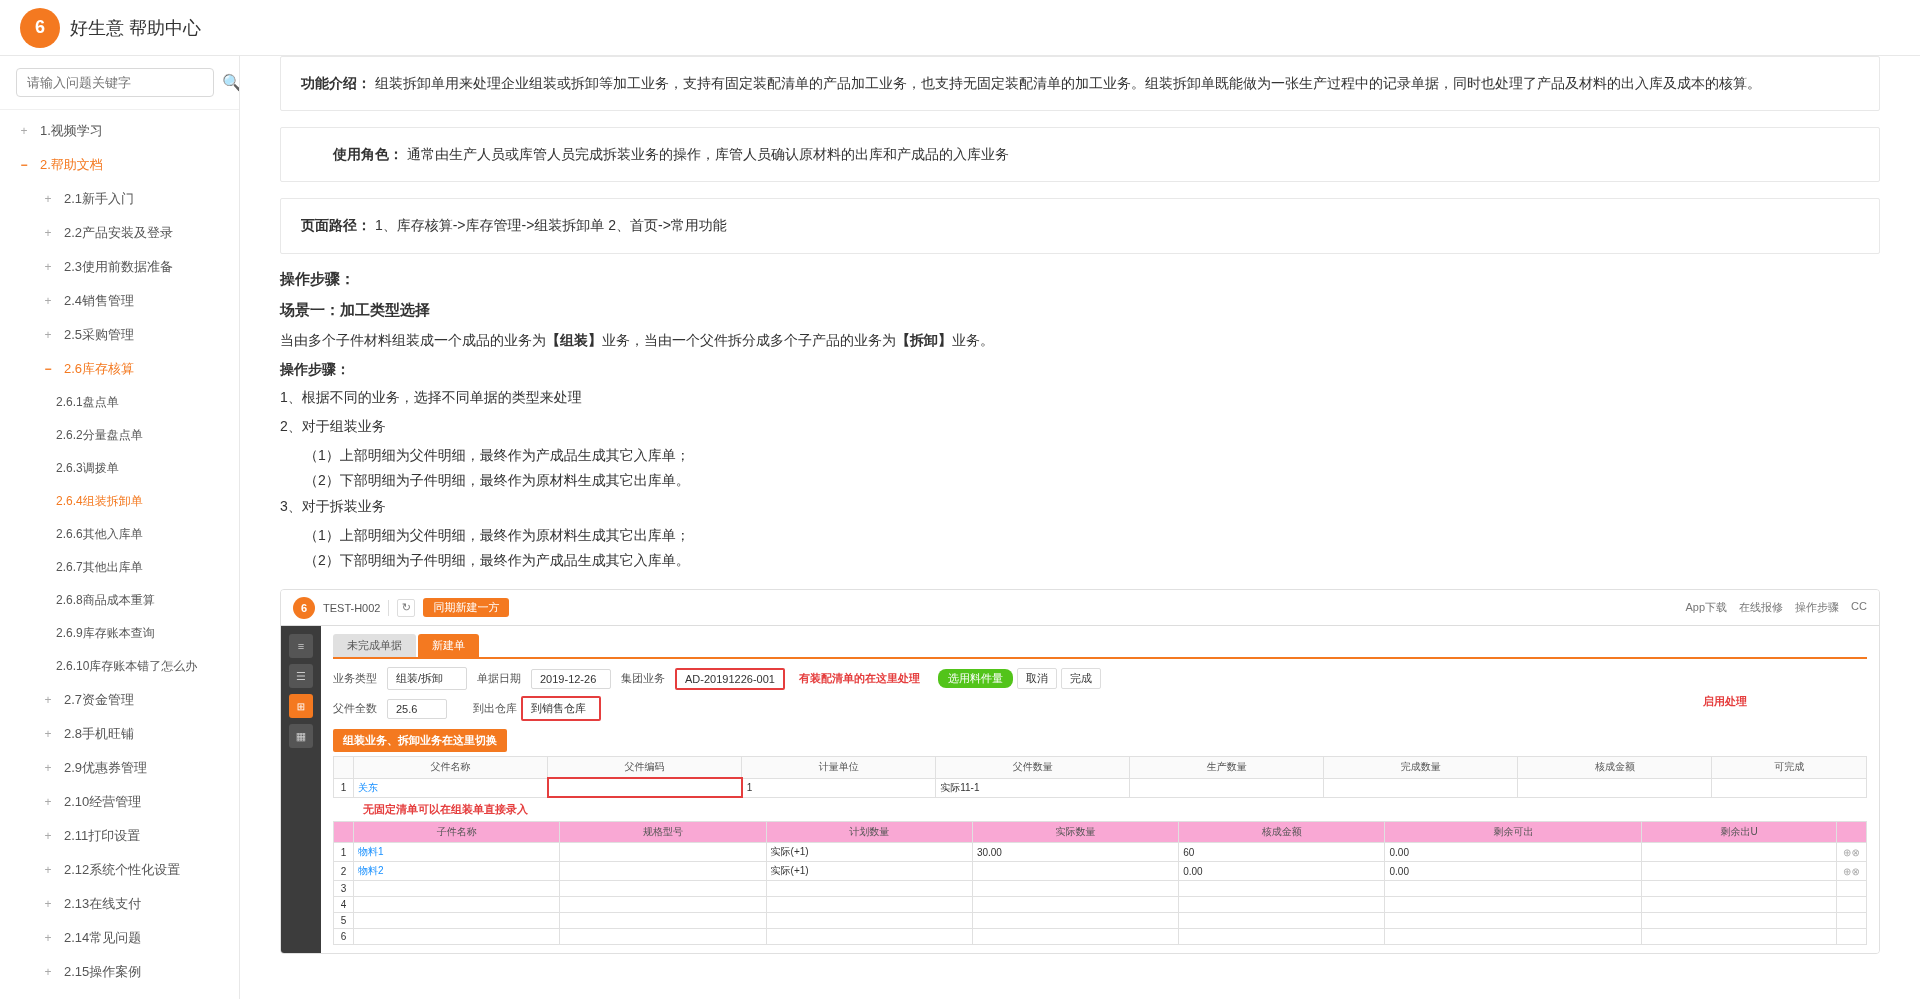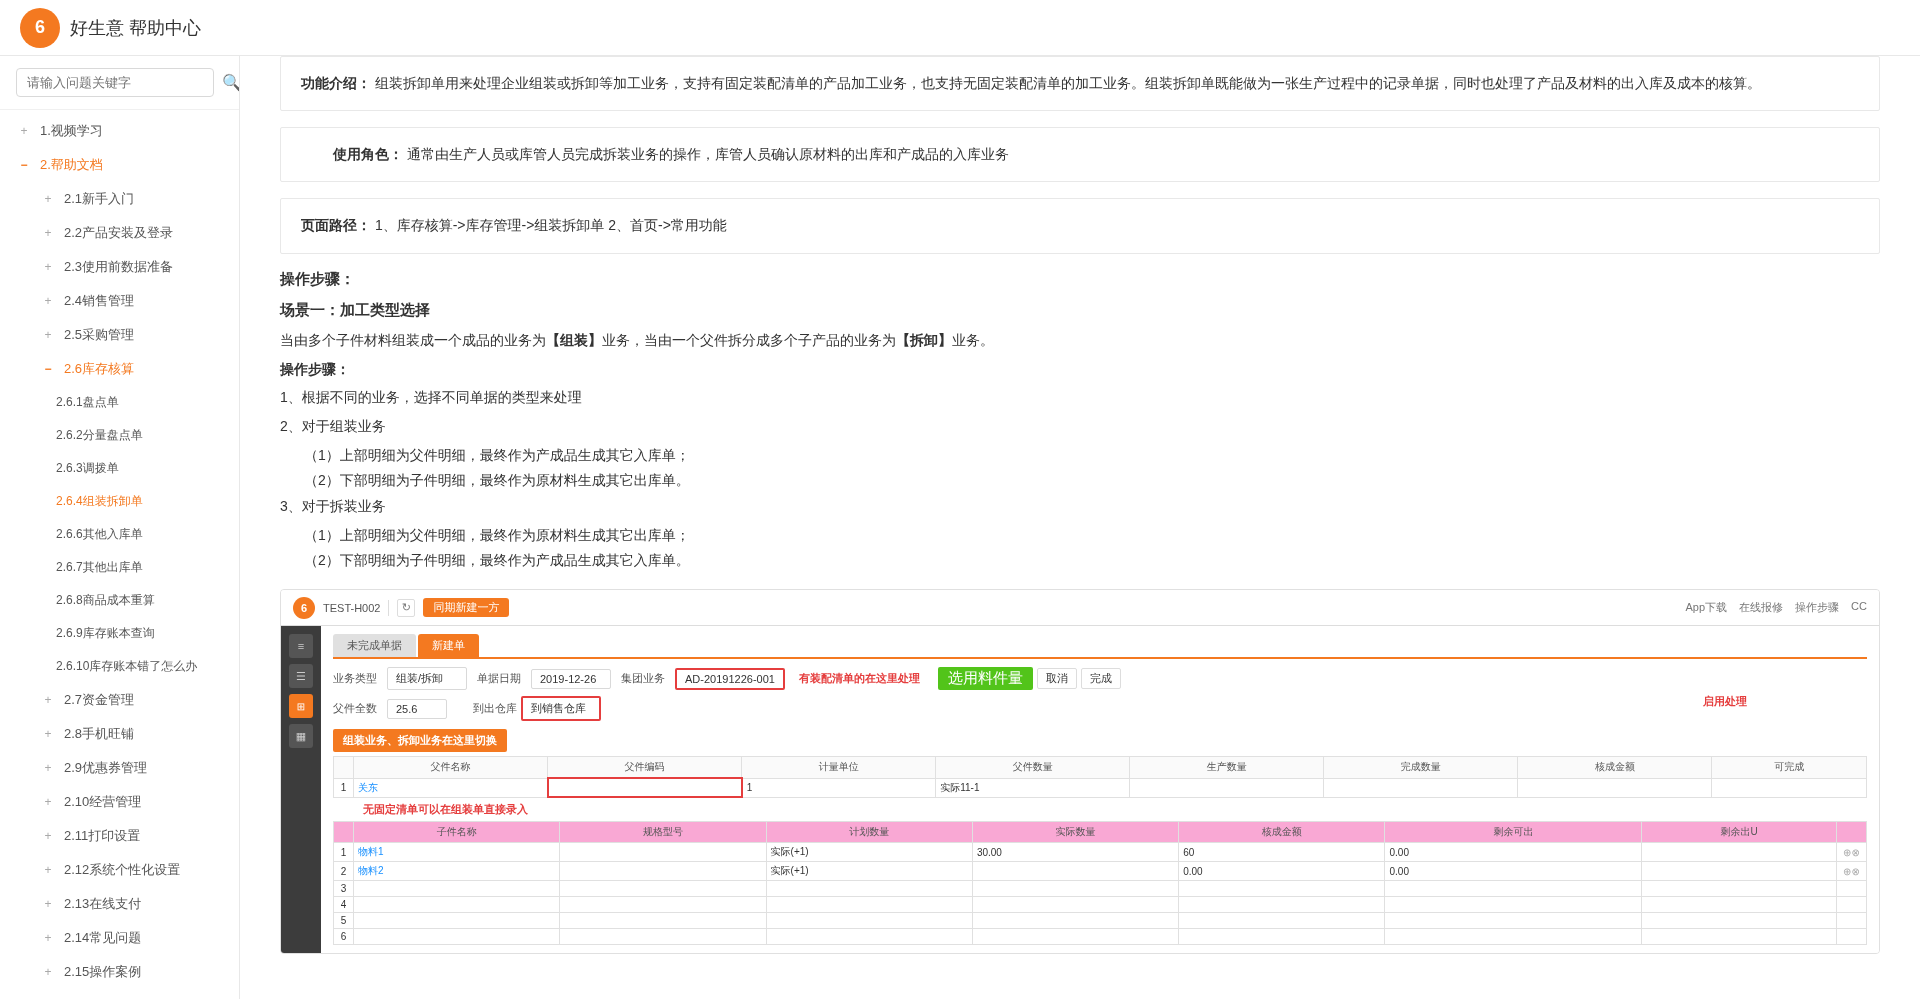--- a/index.html
+++ b/index.html
@@ -411,21 +411,21 @@
               <div style="display: flex; align-items: center; gap: 10px; flex-wrap: wrap;">
                 <span style="font-size: 11px; color: #555; white-space: nowrap;">业务类型</span>
                 <div style="border: 1px solid #d9d9d9; border-radius: 2px; padding: 3px 8px; font-size: 11px; background: #fff; width: 80px;">组装/拆卸</div>
                 <span style="font-size: 11px; color: #555; white-space: nowrap;">单据日期</span>
                 <div style="border: 1px solid #d9d9d9; border-radius: 2px; padding: 3px 8px; font-size: 11px; background: #fff; width: 80px;">2019-12-26</div>
                 <span style="font-size: 11px; color: #555; white-space: nowrap;">集团业务</span>
                 <div style="border: 2px solid #e53e3e; border-radius: 2px; padding: 3px 8px; font-size: 11px; background: #fff; width: 110px;">AD-20191226-001</div>
 
                 <div style="color: #e53e3e; font-size: 11px; font-weight: bold; background: rgba(255,255,255,0.9); white-space: nowrap; padding: 0 4px;">有装配清单的在这里处理</div>
                 <div style="display: flex; align-items: center; gap: 4px; margin-left: 4px;">
-                  <div style="background: #52c41a; color: #fff; border-radius: 2px; padding: 2px 10px; font-size: 15px; cursor: pointer;">选用料件量</div>
+                  <div style="background: #52c41a; color: #fff; border-radius: 8px; padding: 2px 10px; font-size: 11px; cursor: pointer;">选用料件量</div>
                   <div style="border: 1px solid #ddd; border-radius: 2px; padding: 2px 8px; font-size: 11px; cursor: pointer; background: #fff;">取消</div>
                   <div style="border: 1px solid #ddd; border-radius: 2px; padding: 2px 8px; font-size: 11px; cursor: pointer; background: #fff;">完成</div>
                 </div>
               </div>
 
               <div style="display: flex; align-items: center; gap: 10px; margin-top: 6px; position: relative;">
                 <span style="font-size: 11px; color: #555;">父件全数</span>
                 <div style="border: 1px solid #d9d9d9; border-radius: 2px; padding: 3px 8px; font-size: 11px; background: #fff; width: 60px;">25.6</div>
                 <div style="margin-left: 16px; display: flex; align-items: center; gap: 4px;">
                   <span style="font-size: 11px; color: #555;">到出仓库</span>

